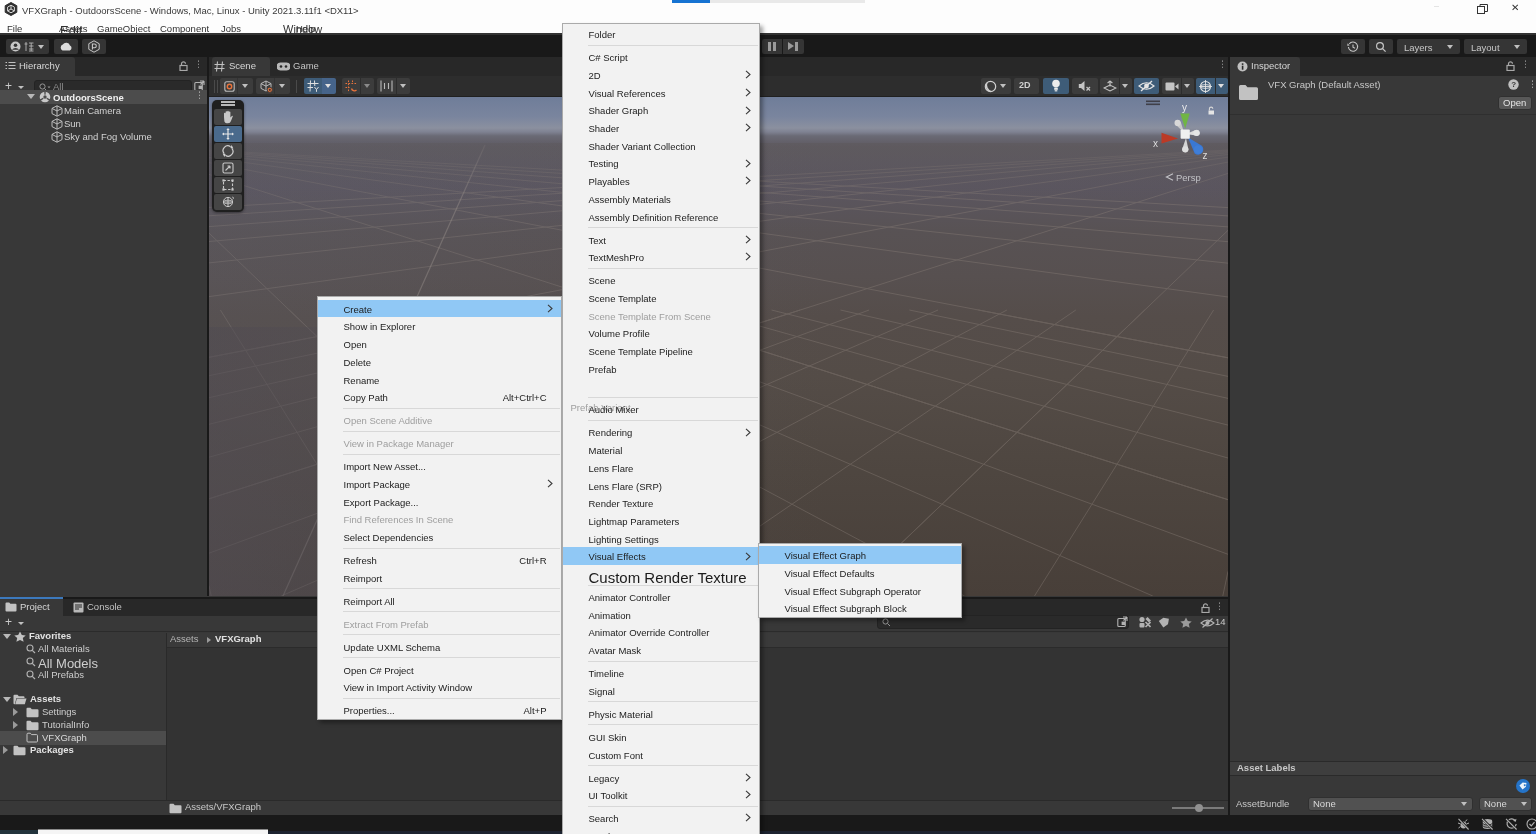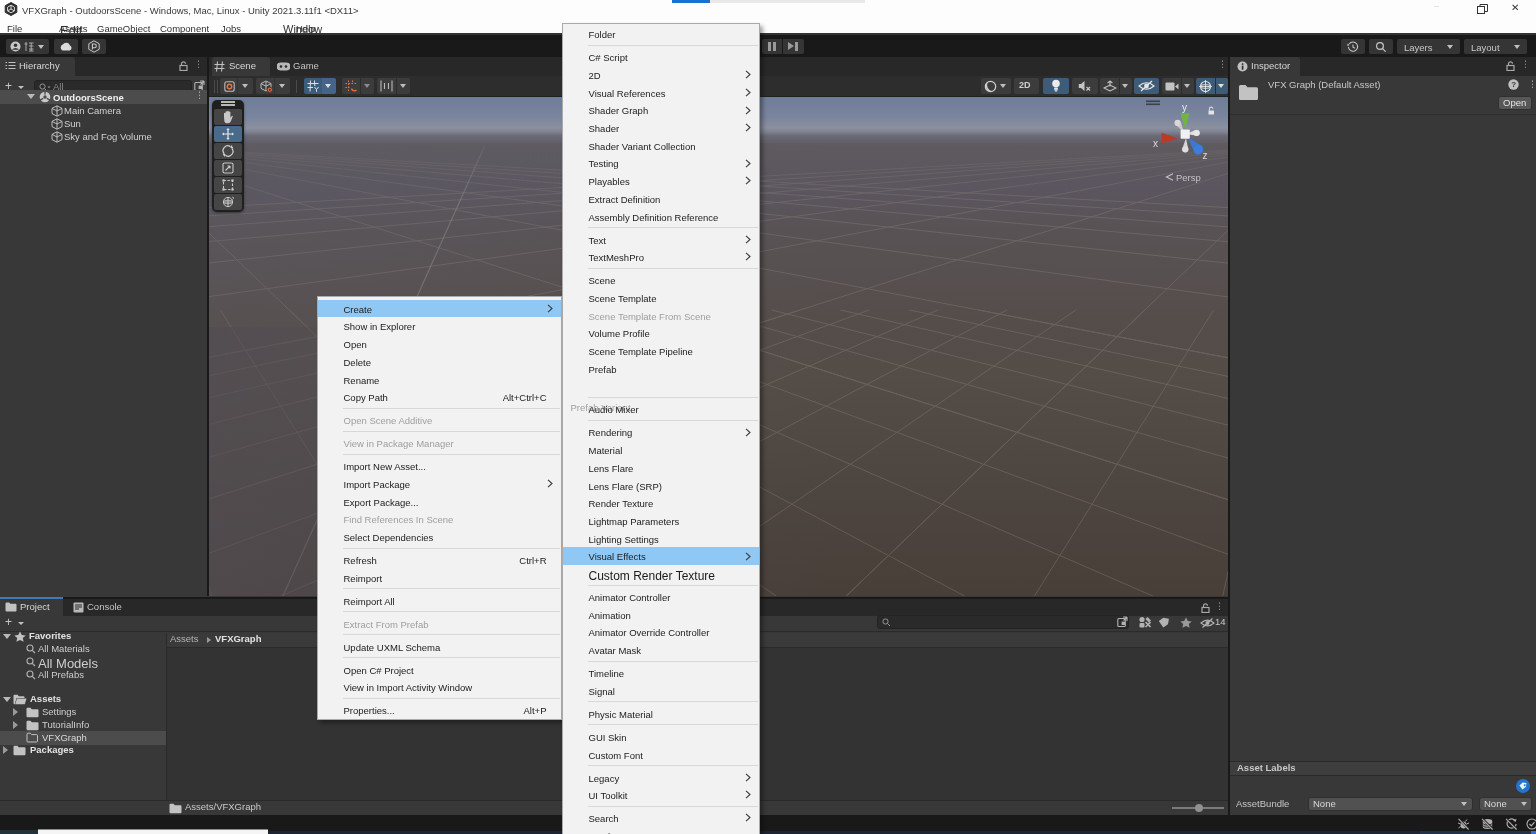--- a/index.html
+++ b/index.html
@@ -633,21 +633,21 @@
       </svg>
       <div class="txt" style="left:26px;top:117.2px;font-size:9.5px;color:#1b1b1b;">Shader Variant Collection</div>
       <div class="txt" style="left:26px;top:134.9px;font-size:9.5px;color:#1b1b1b;">Testing</div>
       <svg class="abs" style="right:8px;top:135.1px;" width="6" height="9" viewBox="0 0 6 9">
         <path d="M1 0.8 L5 4.5 L1 8.2" fill="none" stroke="#3a3a3a" stroke-width="1.1"></path>
       </svg>
       <div class="txt" style="left:26px;top:152.6px;font-size:9.5px;color:#1b1b1b;">Playables</div>
       <svg class="abs" style="right:8px;top:152.8px;" width="6" height="9" viewBox="0 0 6 9">
         <path d="M1 0.8 L5 4.5 L1 8.2" fill="none" stroke="#3a3a3a" stroke-width="1.1"></path>
       </svg>
-      <div class="txt" style="left:26px;top:170.3px;font-size:9.5px;color:#1b1b1b;">Extract Definition</div>
+      <div class="txt" style="left:26px;top:170.3px;font-size:9.5px;color:#1b1b1b;">Assembly Materials</div>
       <div class="txt" style="left:26px;top:188.0px;font-size:9.5px;color:#1b1b1b;">Assembly Definition Reference</div>
       <div class="abs" style="left:25px;right:1px;top:203.6px;height:1px;background:#d8d8d8;"></div>
       <div class="txt" style="left:26px;top:211.0px;font-size:9.5px;color:#1b1b1b;">Text</div>
       <svg class="abs" style="right:8px;top:211.2px;" width="6" height="9" viewBox="0 0 6 9">
         <path d="M1 0.8 L5 4.5 L1 8.2" fill="none" stroke="#3a3a3a" stroke-width="1.1"></path>
       </svg>
       <div class="txt" style="left:26px;top:228.7px;font-size:9.5px;color:#1b1b1b;">TextMeshPro</div>
       <svg class="abs" style="right:8px;top:228.9px;" width="6" height="9" viewBox="0 0 6 9">
         <path d="M1 0.8 L5 4.5 L1 8.2" fill="none" stroke="#3a3a3a" stroke-width="1.1"></path>
       </svg>
@@ -670,21 +670,21 @@
       <div class="txt" style="left:26px;top:439.3px;font-size:9.5px;color:#1b1b1b;">Lens Flare</div>
       <div class="txt" style="left:26px;top:457.0px;font-size:9.5px;color:#1b1b1b;">Lens Flare (SRP)</div>
       <div class="txt" style="left:26px;top:474.7px;font-size:9.5px;color:#1b1b1b;">Render Texture</div>
       <div class="txt" style="left:26px;top:492.4px;font-size:9.5px;color:#1b1b1b;">Lightmap Parameters</div>
       <div class="txt" style="left:26px;top:510.1px;font-size:9.5px;color:#1b1b1b;">Lighting Settings</div>
       <div class="abs" style="left:0;top:523.6px;width:198px;height:17.7px;background:#90c8f5;"></div>
       <div class="txt" style="left:26px;top:527.8px;font-size:9.5px;color:#1b1b1b;">Visual Effects</div>
       <svg class="abs" style="right:8px;top:528.0px;" width="6" height="9" viewBox="0 0 6 9">
         <path d="M1 0.8 L5 4.5 L1 8.2" fill="none" stroke="#3a3a3a" stroke-width="1.1"></path>
       </svg>
-      <div class="txt" style="left:26px;top:545.5px;font-size:12px;color:#1b1b1b;">Custom Render Texture</div>
+      <div class="txt" style="left:26px;top:545.5px;font-size:15px;color:#1b1b1b;">Custom Render Texture</div>
       <div class="abs" style="left:25px;right:1px;top:561.1px;height:1px;background:#d8d8d8;"></div>
       <div class="txt" style="left:26px;top:568.5px;font-size:9.5px;color:#1b1b1b;">Animator Controller</div>
       <div class="txt" style="left:26px;top:586.2px;font-size:9.5px;color:#1b1b1b;">Animation</div>
       <div class="txt" style="left:26px;top:603.9px;font-size:9.5px;color:#1b1b1b;text-align:right;">Animator Override Controller</div>
       <div class="txt" style="left:26px;top:621.6px;font-size:9.5px;color:#1b1b1b;">Avatar Mask</div>
       <div class="abs" style="left:25px;right:1px;top:637.2px;height:1px;background:#d8d8d8;"></div>
       <div class="txt" style="left:26px;top:644.6px;font-size:9.5px;color:#1b1b1b;">Timeline</div>
       <div class="txt" style="left:26px;top:662.3px;font-size:9.5px;color:#1b1b1b;">Signal</div>
       <div class="abs" style="left:25px;right:1px;top:677.9px;height:1px;background:#d8d8d8;"></div>
       <div class="txt" style="left:26px;top:685.3px;font-size:9.5px;color:#1b1b1b;">Physic Material</div>
@@ -700,12 +700,19 @@
       <svg class="abs" style="right:8px;top:766.9px;" width="6" height="9" viewBox="0 0 6 9">
         <path d="M1 0.8 L5 4.5 L1 8.2" fill="none" stroke="#3a3a3a" stroke-width="1.1"></path>
       </svg>
       <div class="abs" style="left:25px;right:1px;top:782.3px;height:1px;background:#d8d8d8;"></div>
       <div class="txt" style="left:26px;top:789.7px;font-size:9.5px;color:#1b1b1b;">Search</div>
       <svg class="abs" style="right:8px;top:789.9px;" width="6" height="9" viewBox="0 0 6 9">
         <path d="M1 0.8 L5 4.5 L1 8.2" fill="none" stroke="#3a3a3a" stroke-width="1.1"></path>
       </svg>
       <div class="txt" style="left:26px;top:807.4px;font-size:9.5px;color:#1b1b1b;">Brush</div>
     </div>
+<div class="abs" style="left:757.5px;top:542.5px;width:204px;height:75.8px;background:#f2f2f2;border:1px solid #aaaaaa;box-shadow:3px 3px 4px rgba(0,0,0,0.35);overflow:hidden;">
+      <div class="abs" style="left:0;top:2.5px;width:204px;height:17.7px;background:#90c8f5;"></div>
+      <div class="txt" style="left:26px;top:6.7px;font-size:9.5px;color:#1b1b1b;">Visual Effect Graph</div>
+      <div class="txt" style="left:26px;top:24.4px;font-size:9.5px;color:#1b1b1b;">Visual Effect Defaults</div>
+      <div class="txt" style="left:26px;top:42.1px;font-size:9.5px;color:#1b1b1b;">Visual Effect Subgraph Operator</div>
+      <div class="txt" style="left:26px;top:59.8px;font-size:9.5px;color:#1b1b1b;">Visual Effect Subgraph Block</div>
+    </div>
 </div>
 </body></html>

